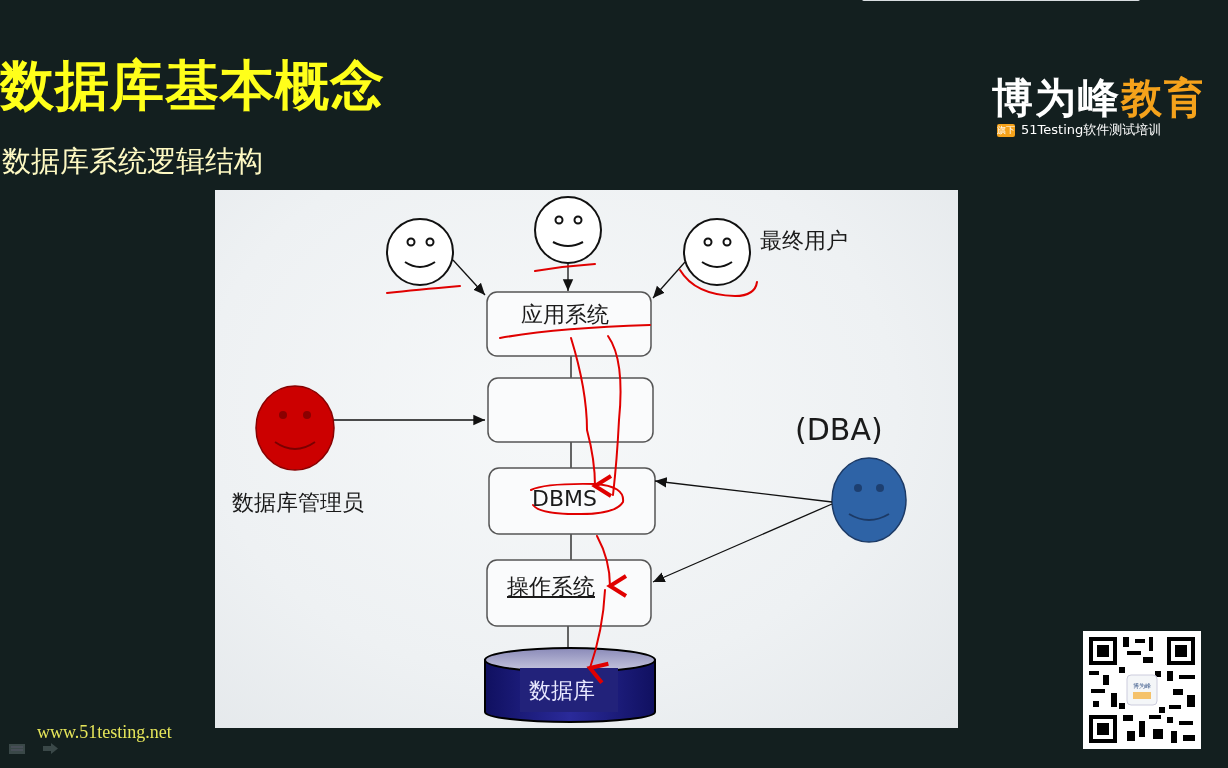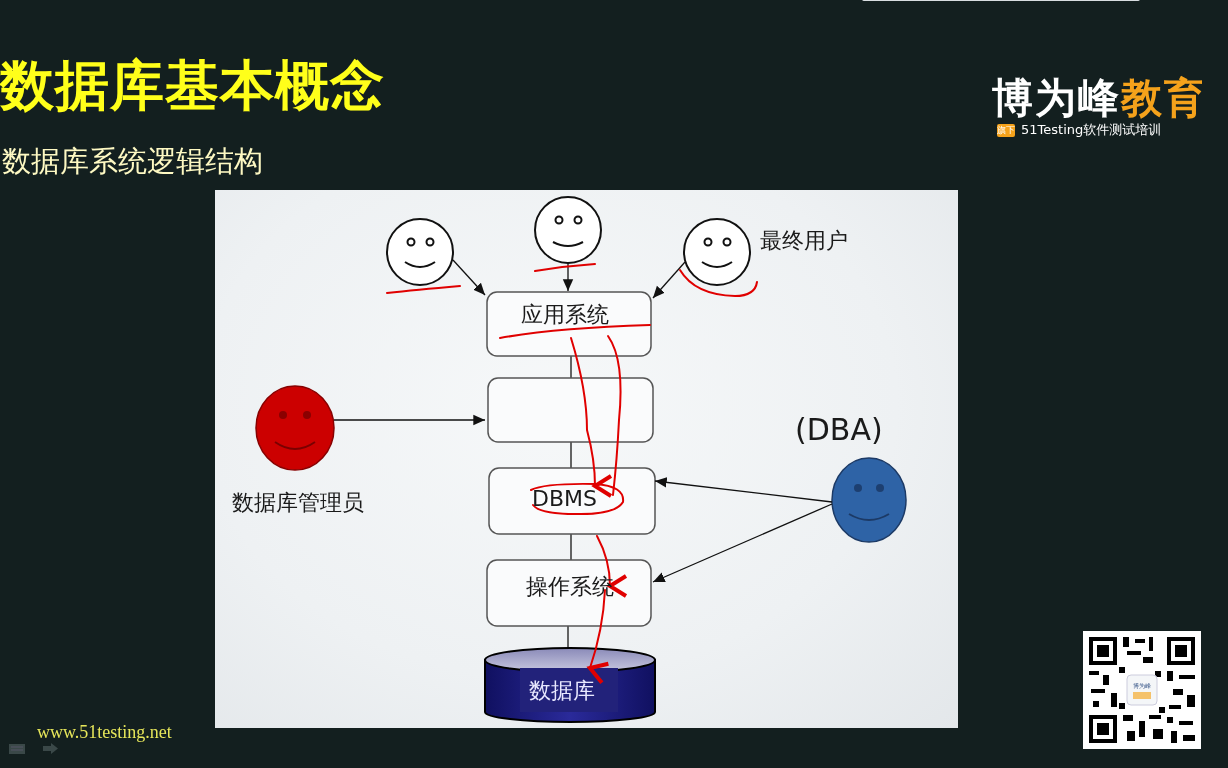--- a/index.html
+++ b/index.html
@@ -127,21 +127,21 @@
       <path d="M393,146 Q410,170 404,230 Q402,270 398,305"></path>
       <path d="M316,300 Q330,293 380,294 Q410,296 408,312 Q400,325 360,324 Q325,324 318,315"></path>
       <path d="M382,346 Q395,370 395,396" marker-end="url(#rah)"></path>
       <path d="M390,400 Q388,440 375,478" marker-end="url(#rah)"></path>
     </g>
   </svg>
 
   <div class="lbl" style="left:545px; top:36px; font-size:22px;">最终用户</div>
   <div class="lbl box-lbl" style="left:306px; top:110px;">应用系统</div>
   <div class="lbl box-lbl" style="left:317px; top:296px;">DBMS</div>
-  <div class="lbl box-lbl" style="left:311px; top:382px;">操作系统</div>
+  <div class="lbl box-lbl" style="left:292px; top:382px;text-decoration:underline;">操作系统</div>
   <div class="lbl box-lbl" style="left:314px; top:486px; color:#e8e8ff;">数据库</div>
   <div class="lbl" style="left:17px; top:298px; font-size:22px;">数据库管理员</div>
   <div class="lbl" style="left:580px; top:222px; font-size:30px;">(DBA)</div>
 </div>
 
 <div class="website">www.51testing.net</div>
 
 <div class="nav" style="left:8px;">
   <svg width="18" height="13">
       <rect x="1" y="2" width="16" height="10" fill="#3a4848"></rect>

